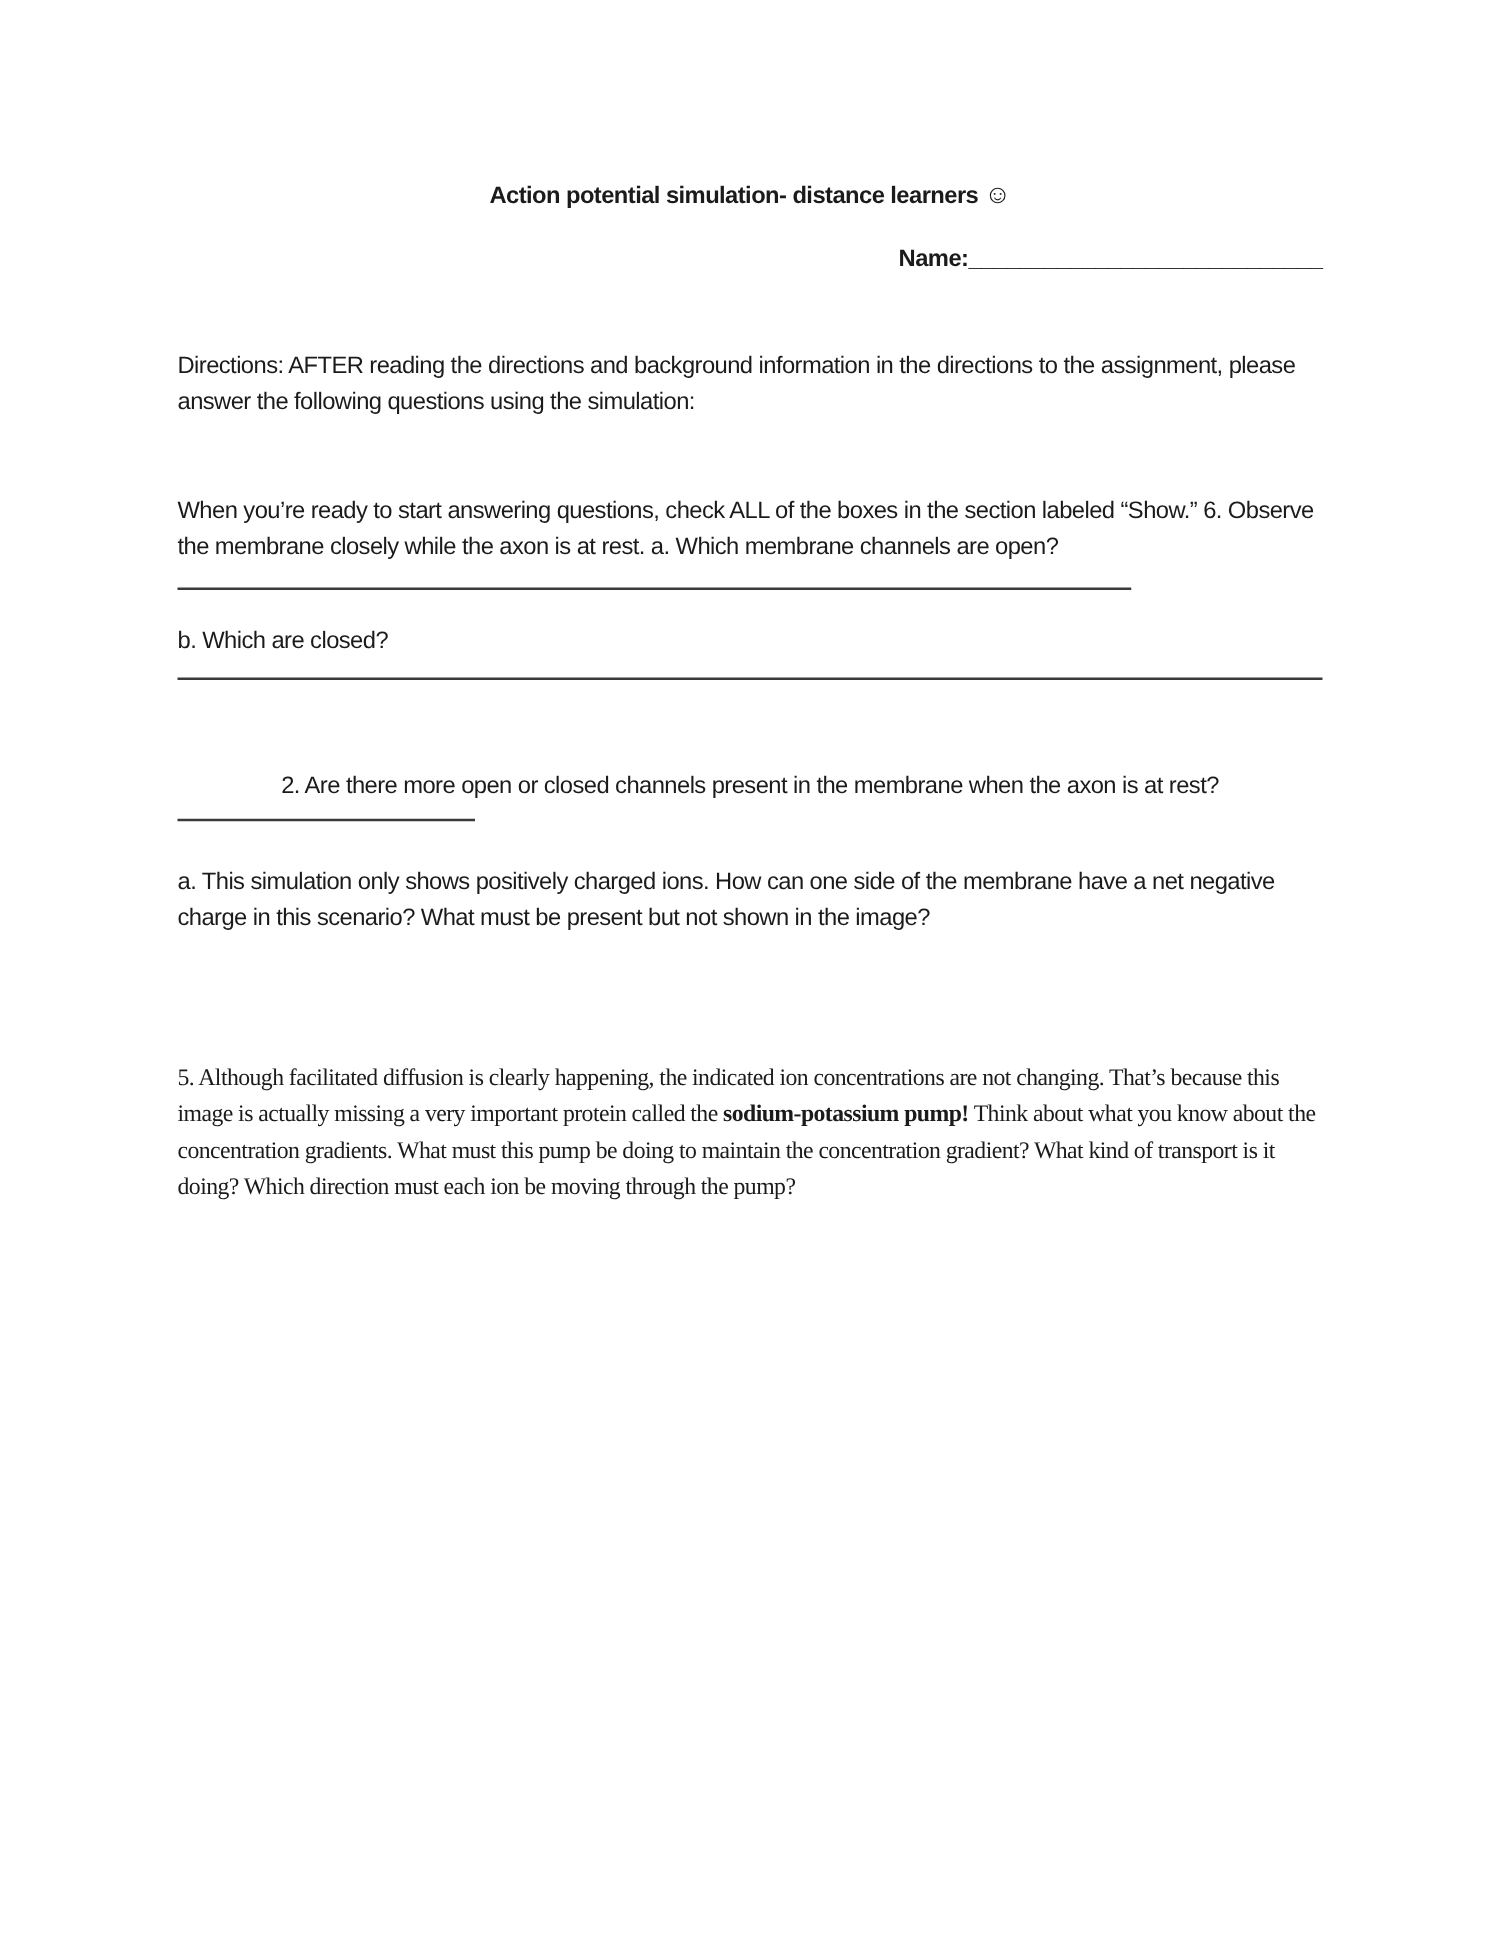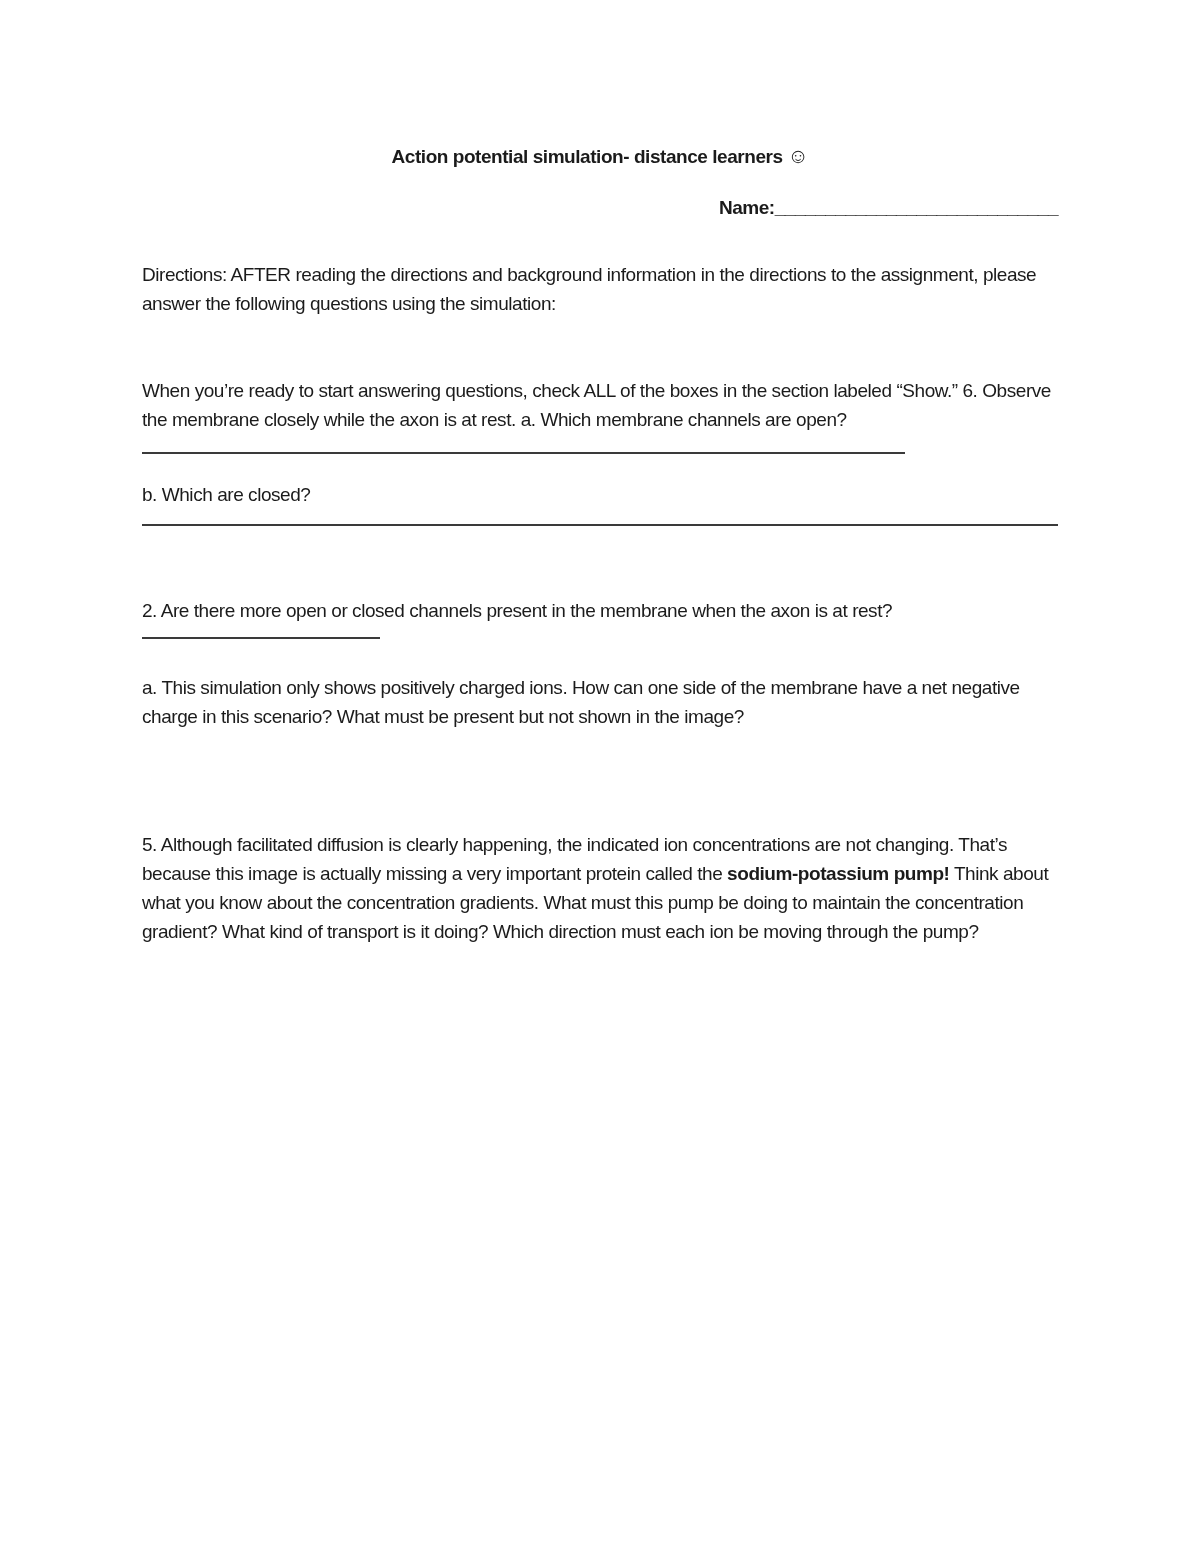--- a/index.html
+++ b/index.html
@@ -33,28 +33,28 @@
   .smiley {
     font-weight: normal;
     font-size: 21px;
   }
   .name-row {
     margin-top: 22px;
     text-align: right;
     font-weight: bold;
   }
 
-  .p-directions { margin-top: 38px; }
+  .p-directions { margin-top: 56px; }
   .p-q1        { margin-top: 58px; }
   .p-q1b       { margin-top: 26px; }
-  .p-q2        { margin-top: 70px; }
+  .p-q2        { margin-top: 70px; text-align: center; }
   .p-q3        { margin-top: 62px; }
   .p-q4        { margin-top: 55px; }
   .p-q4a       { margin-top: 34px; }
-  .p-q5        { margin-top: 99px; }
+  .p-q5        { margin-top: 99px; font-family: Liberation Serif, serif; }
   .p-closing   { margin-top: 150px; }
 
   .ansline {
     height: 0;
     border-bottom: 2px solid #3a3a3a;
   }
   .line-1 { margin-top: 18px; width: 763px; }
   .line-2 { margin-top: 15px; width: 916px; }
   .line-3 { margin-top: 12px; width: 238px; }
 </style>

